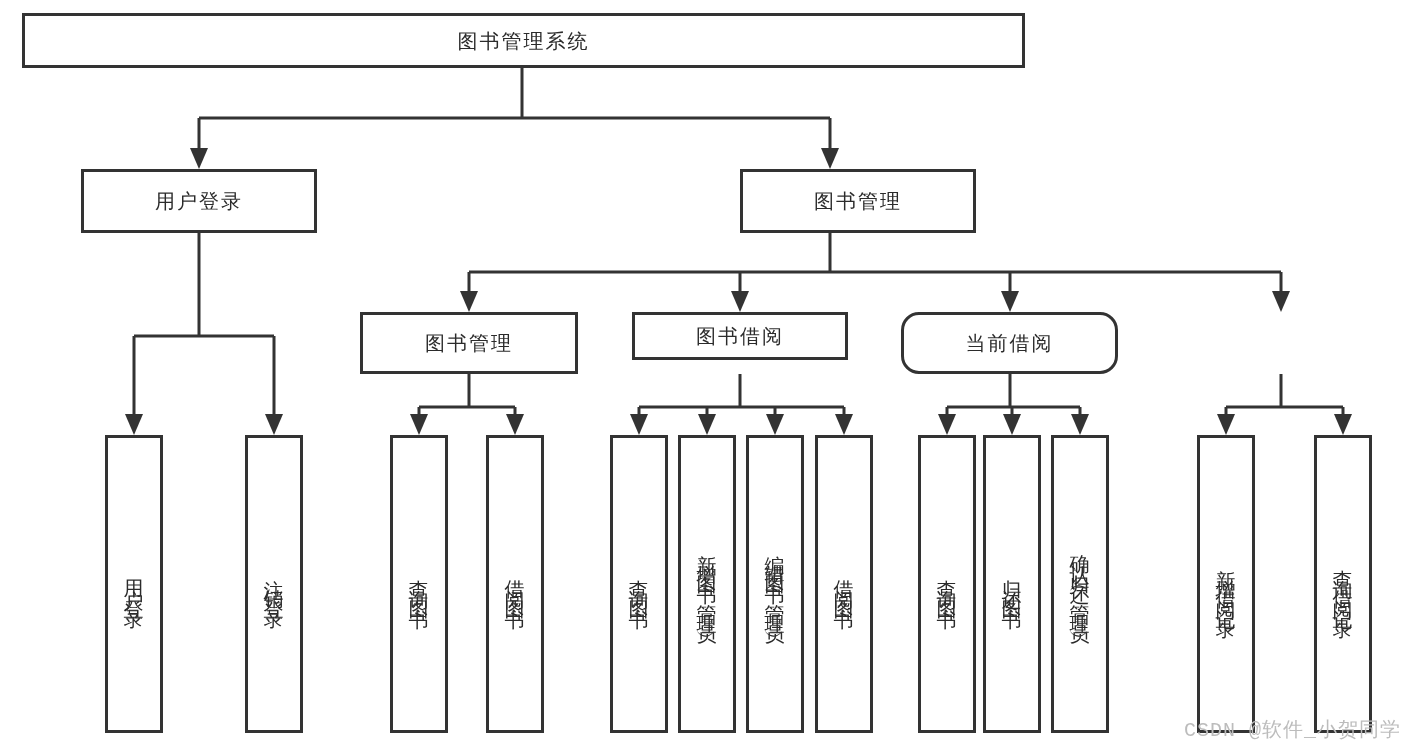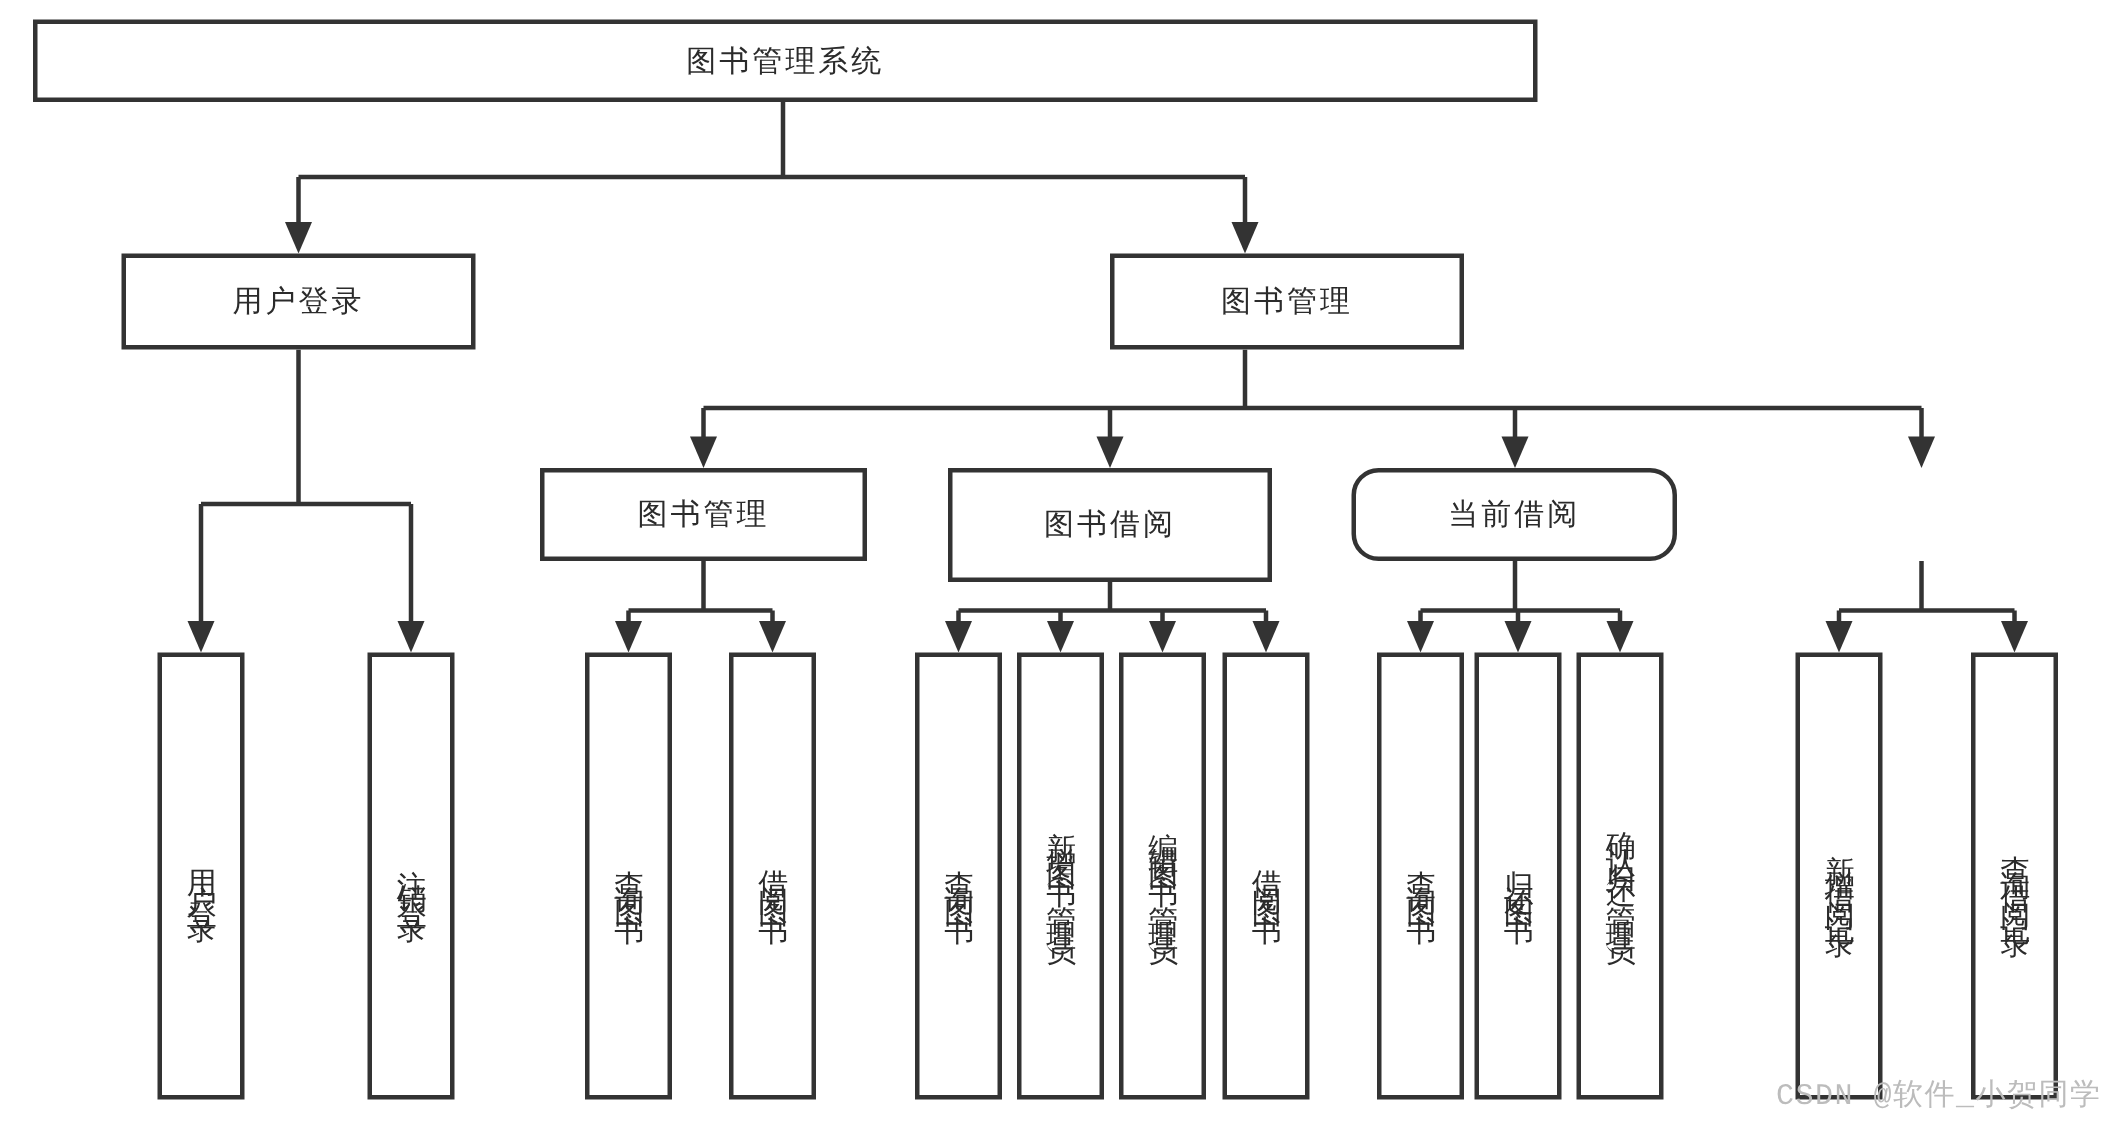--- a/index.html
+++ b/index.html
@@ -91,21 +91,21 @@
       <polygon points="1334,414 1352,414 1343,435"></polygon>
     </g>
   </svg>
 
   <div class="node" style="left:22px; top:13px; width:1003px; height:55px;">图书管理系统</div>
 
   <div class="node" style="left:81px; top:169px; width:236px; height:64px;">用户登录</div>
   <div class="node" style="left:711px; top:169px; width:236px; height:64px;margin-left:29px;">图书管理</div>
 
   <div class="node" style="left:360px; top:312px; width:218px; height:62px;">图书管理</div>
-  <div class="node" style="left:632px; top:312px; width:216px; height:76px;">图书借阅</div>
+  <div class="node" style="left:632px; top:312px; width:216px; height:48px;">图书借阅</div>
   <div class="node" style="left:901px; top:312px; width:217px; height:62px;border-radius:18px;">当前借阅</div>
 
   <div class="vnode" style="left:105px; top:435px; width:58px; height:298px;">用户登录</div>
   <div class="vnode" style="left:245px; top:435px; width:58px; height:298px;">注销登录</div>
 
   <div class="vnode" style="left:390px; top:435px; width:58px; height:298px;">查询图书</div>
   <div class="vnode" style="left:486px; top:435px; width:58px; height:298px;">借阅图书</div>
 
   <div class="vnode" style="left:610px; top:435px; width:58px; height:298px;">查询图书</div>
   <div class="vnode" style="left:678px; top:435px; width:58px; height:298px;">新增图书（管理员）</div>

